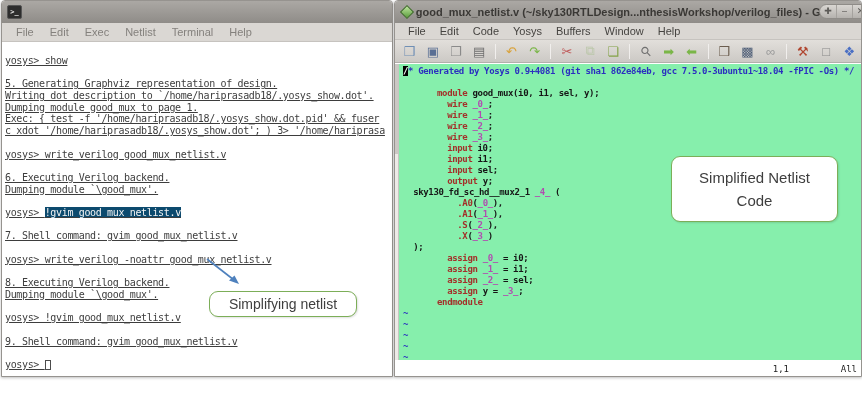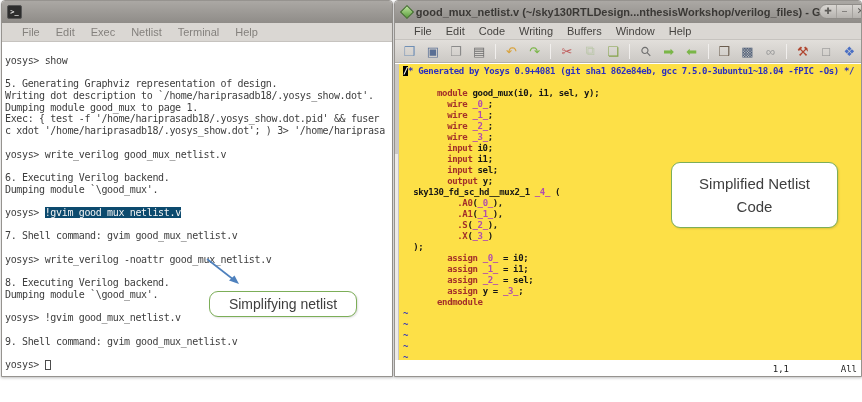--- a/index.html
+++ b/index.html
@@ -10,26 +10,26 @@
             box-shadow:0 1px 3px rgba(0,0,0,.25); }
 
   
   #terminal { left:1px; width:392px; height:377px; }
   .titlebar { height:22px; background:linear-gradient(#aba8a4,#8f8c88);
               display:flex; align-items:center; padding:0 5px; position:relative; }
   .term-app-icon { width:15px; height:14px; background:#2d2d2d; border:1px solid #555;
                    border-radius:2px; color:#e8e8e8; font:bold 7px/12px "DejaVu Sans Mono",monospace;
                    text-align:center; }
   .menubar { background:#dad7d3; border-bottom:1px solid #c6c3bf; display:flex;
-             align-items:center; padding-left:12px; }
+             align-items:center; padding-left:6px; }
   #terminal .menubar { height:19px; }
   .menu-item { font-size:11px; padding:0 8px; }
   #terminal .menu-item { color:#84817d; }
   .term-body { padding:13px 0 0 3px; font:10px/11.7px "DejaVu Sans Mono",monospace;
-               letter-spacing:-0.35px; color:#3d3d3d; white-space:pre; }
+               letter-spacing:-0.35px; color:#3d3d3d; white-space:pre;text-decoration:underline; }
   .term-line { height:11.7px; }
   .term-line .hl { background:#0c4a6e; color:#f4f4f4; }
   .cursor-box { display:inline-block; width:6px; height:10px; border:1px solid #4c4c4c;
                 vertical-align:-2px; }
 
   
   #gvim { left:394px; width:468px; height:377px; }
   .gvim-title { position:absolute; left:0; right:0; text-align:center;
                 font-size:11px; font-weight:bold; color:#3a3835; }
   .vim-icon { width:14px; height:14px; position:relative; z-index:2; }
@@ -42,21 +42,21 @@
              border-left:1px solid #a5a29e; }
   .win-btn:first-child { border-left:none; }
   #gvim .menubar { height:17px; }
   #gvim .menu-item { color:#454340; padding:0 7px; }
   .toolbar { height:23px; background:linear-gradient(#e2dfdb,#ccc9c5);
              border-bottom:1px solid #b2afab; display:flex; align-items:center; padding-left:3px; }
   .tb-btn { width:25px; height:20px; display:flex; align-items:center; justify-content:center;
             font-size:13px; }
   .tb-sep { width:1px; height:15px; background:#adaaa6; border-right:1px solid #f1efed;
             margin:0 4px; }
-  .gvim-body { position:absolute; top:63px; left:0; right:0; bottom:16px; background:#fde047; }
+  .gvim-body { position:absolute; top:63px; left:0; right:0; bottom:16px; background:#86efac; }
   .gvim-scrollcol { position:absolute; left:0; top:0; bottom:0; width:4px; background:#edeae7;
                     border-right:1px solid #c8c5c1; }
   .gvim-scroll-thumb { position:absolute; left:0; top:0; width:3px; height:90px; background:#cbc8c4; }
   .code { position:absolute; left:8px; top:2px; font:bold 9px/11px "DejaVu Sans Mono",monospace;
           letter-spacing:-0.35px; color:#161616; white-space:pre; }
   .code-line { height:11px; }
   .code .c  { color:#2b2fc0; }
   .code .k  { color:#a3302a;margin-left:34px; }
   .code .p  { color:#b14cb0; }
   .code .t  { color:#161616; }
@@ -65,21 +65,21 @@
                  font:9px "DejaVu Sans Mono",monospace; color:#1c1c1c; }
   .status-pos    { position:absolute; right:72px; top:3px; }
   .status-scroll { position:absolute; right:4px;  top:3px;margin-left:18px; }
 
   
   .callout { position:absolute; background:#fff; border:1.5px solid #7cae58; border-radius:9px;
              color:#3e3e3e; text-align:center; z-index:10;
              box-shadow:1px 1px 2px rgba(0,0,0,.12); }
   #callout-simplifying { left:209px; top:291px; width:148px; height:26px;
                          font-size:14px; line-height:24px; }
-  #callout-simplified  { left:671px; top:162px; width:167px; height:66px;
+  #callout-simplified  { left:671px; top:156px; width:167px; height:66px;
                          font-size:15px; line-height:23px; padding-top:9px; }
   #annot-arrow { position:absolute; left:200px; top:253px; z-index:9; }
 </style>
 </head>
 <body>
 
 <div class="window" id="terminal">
   <div class="titlebar">
     <div class="term-app-icon">&gt;_</div>
   </div>
@@ -103,21 +103,21 @@
     <div class="win-buttons" id="gvim-win-buttons">
         <span class="win-btn">✚</span>
         <span class="win-btn">–</span>
         <span class="win-btn">✕</span>
       </div>
   </div>
   <div class="menubar" id="gvim-menubar">
       <span class="menu-item">File</span>
       <span class="menu-item">Edit</span>
       <span class="menu-item">Code</span>
-      <span class="menu-item">Writing</span>
+      <span class="menu-item">Yosys</span>
       <span class="menu-item">Buffers</span>
       <span class="menu-item">Window</span>
       <span class="menu-item">Help</span>
     </div>
   <div class="toolbar" id="gvim-toolbar">
       <span class="tb-btn" style="color: rgb(111, 143, 181);">❒</span>
       <span class="tb-btn" style="color: rgb(90, 111, 148);">▣</span>
       <span class="tb-btn" style="color: rgb(138, 138, 138);">❐</span>
       <span class="tb-btn" style="color: rgb(110, 110, 110);">▤</span>
       <span class="tb-sep"></span>

